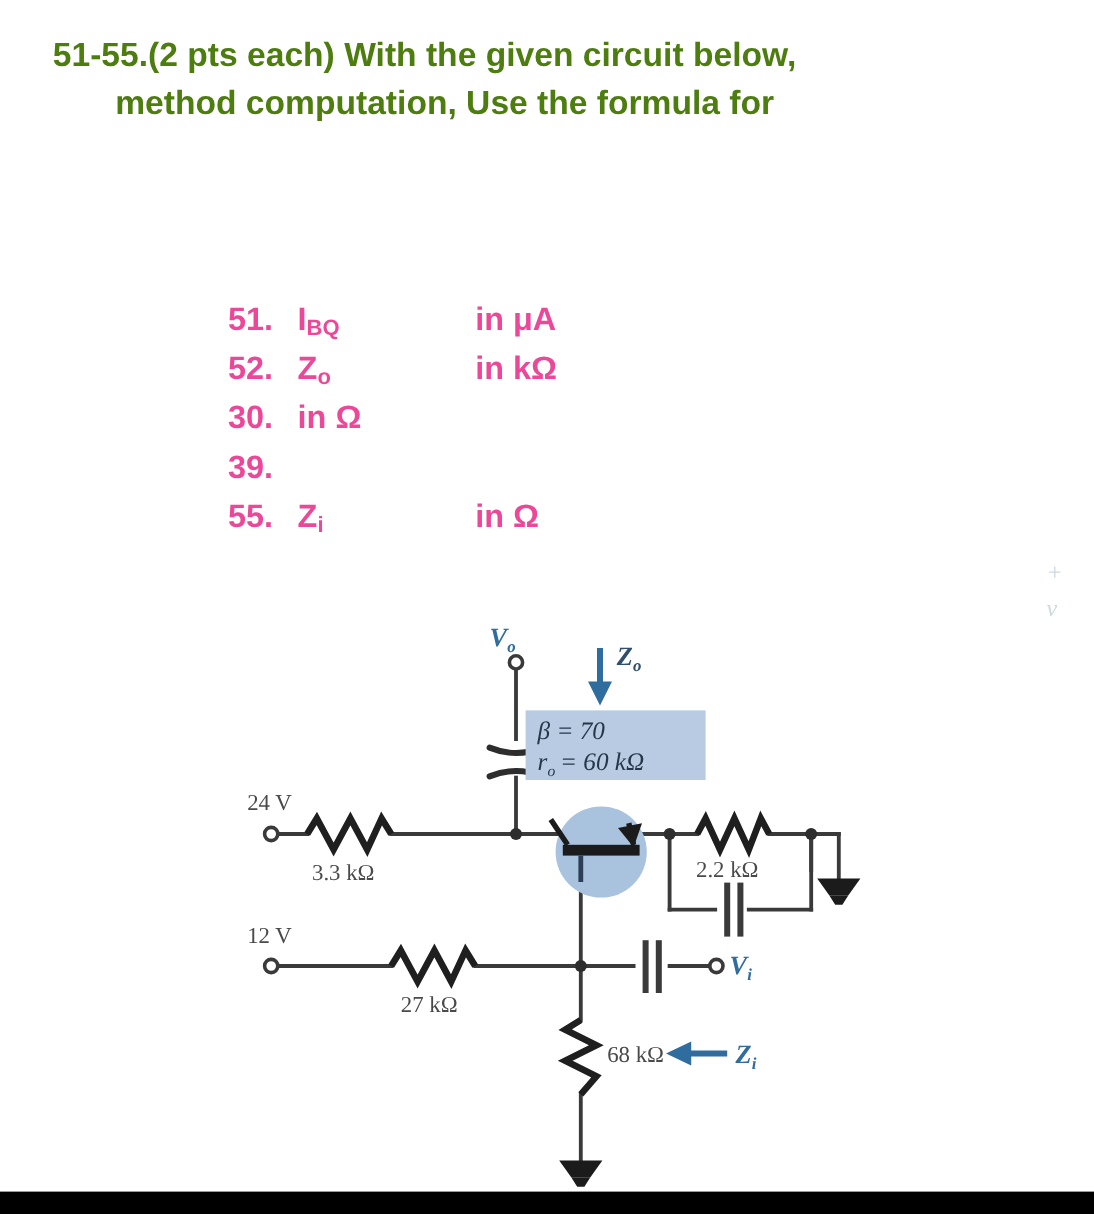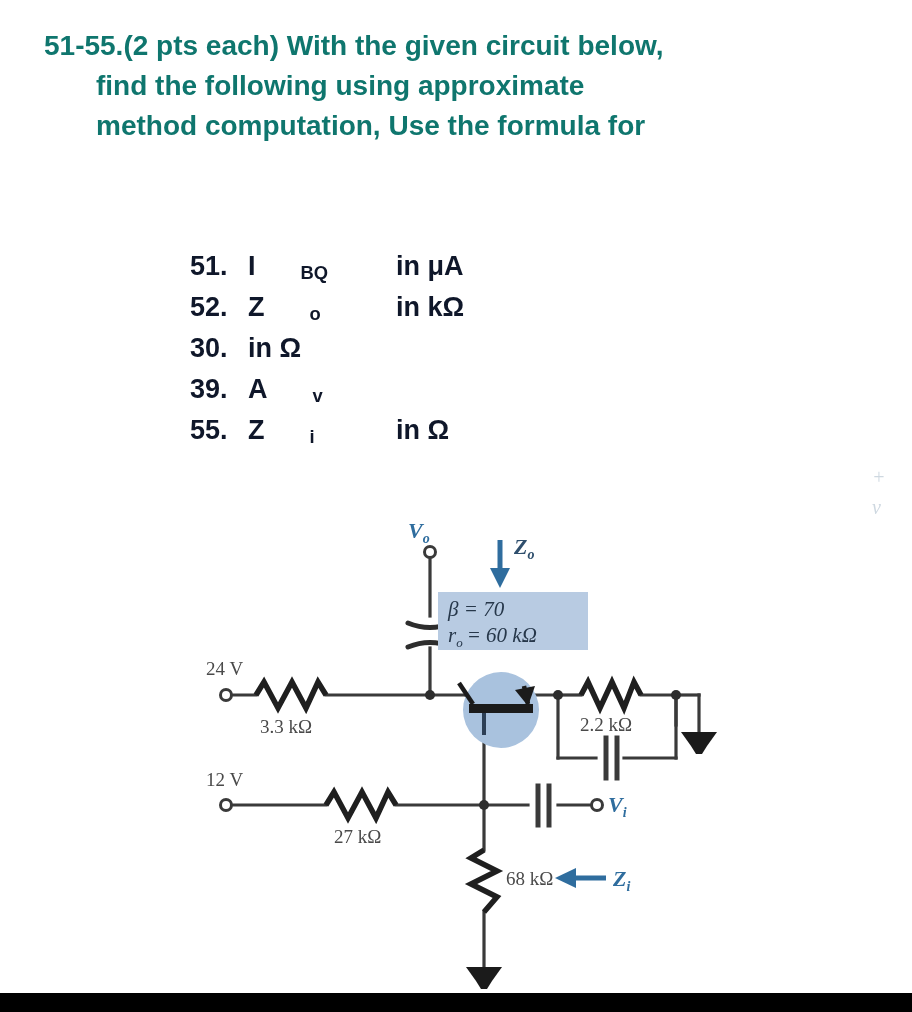--- a/index.html
+++ b/index.html
@@ -19,48 +19,47 @@
   
   #question-block {
     position: absolute;
     left: 44px;
     top: 26px;
     width: 830px;
   }
   .q-line {
     font-size: 28px;
     font-weight: 700;
-    color: #0f766e;
+    color: #4d7c0f;
     line-height: 1.42;
     white-space: pre;
   }
   .q-line.indent { padding-left: 52px; }
 
   
   #sub-items {
     position: absolute;
     left: 190px;
     top: 251px;
   }
   .sub-row {
     display: flex;
     align-items: baseline;
     height: 41px;
     font-size: 27px;
     font-weight: 700;
-    color: #0f172a;
+    color: #ec4899;
   }
   .sub-num { width: 58px; }
   .sub-sym { width: 148px; }
   .sub-unit { }
   .sub-sym sub, .sub-sym .sb {
     font-size: 0.68em;
     vertical-align: -0.22em;
     font-weight: 700;
-    margin-left: 45px;
   }
 
   
   #circuit {
     position: absolute;
     left: 176px;
     top: 520px;
     width: 560px;
     height: 470px;
   }
@@ -93,21 +92,20 @@
     line-height: 30px;
   }
 </style>
 </head>
 <body>
 
 <div id="page">
 
   <div id="question-block">
     <div class="q-line">51-55.(2 pts each) With the given circuit below,</div>
-    <div class="q-line indent">find the following using approximate</div>
     <div class="q-line indent">method computation, Use the formula for</div>
   </div>
 
   <div id="sub-items">
 
     <div class="sub-row">
       <span class="sub-num">51.</span>
       <span class="sub-sym"><span>I</span><span class="sb">BQ</span></span>
       <span class="sub-unit">in μA</span>
     </div>
@@ -118,21 +116,20 @@
       <span class="sub-unit">in kΩ</span>
     </div>
 
     <div class="sub-row">
       <span class="sub-num">30.</span>
       <span class="sub-unit">in Ω</span>
     </div>
 
     <div class="sub-row">
       <span class="sub-num">39.</span>
-      <span class="sub-sym"><span>A</span><span class="sb">v</span></span>
       <span class="sub-unit"></span>
     </div>
 
     <div class="sub-row">
       <span class="sub-num">55.</span>
       <span class="sub-sym"><span>Z</span><span class="sb">i</span></span>
       <span class="sub-unit">in Ω</span>
     </div>
 
   </div>

